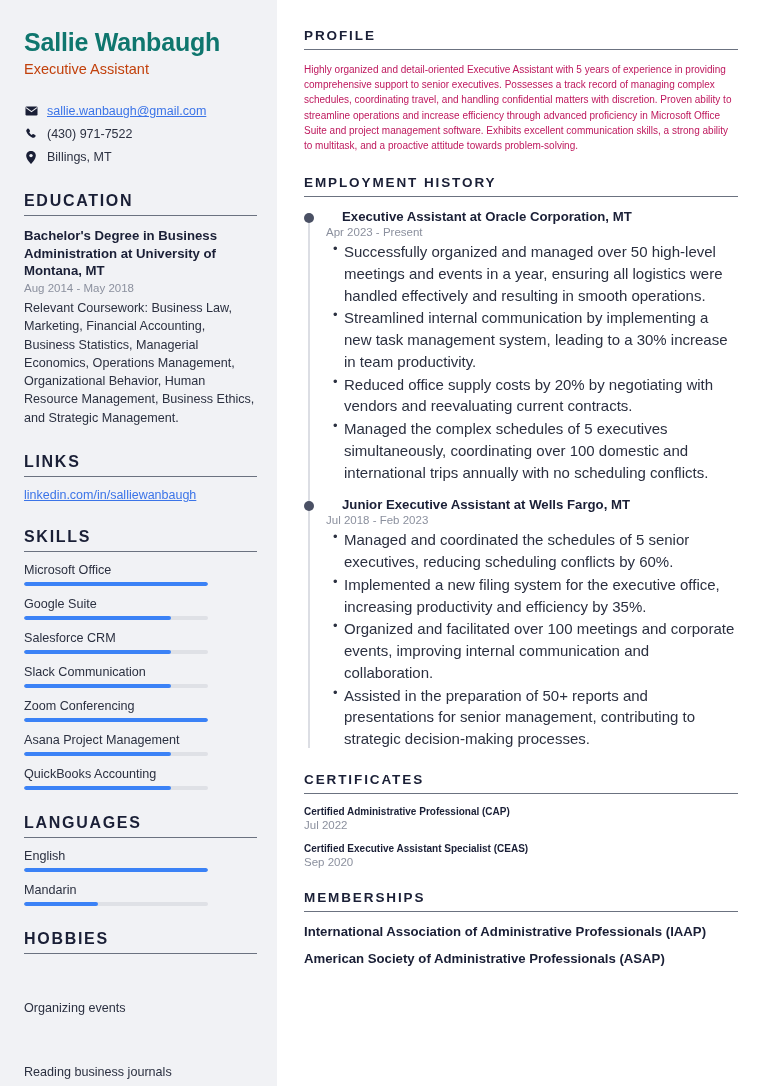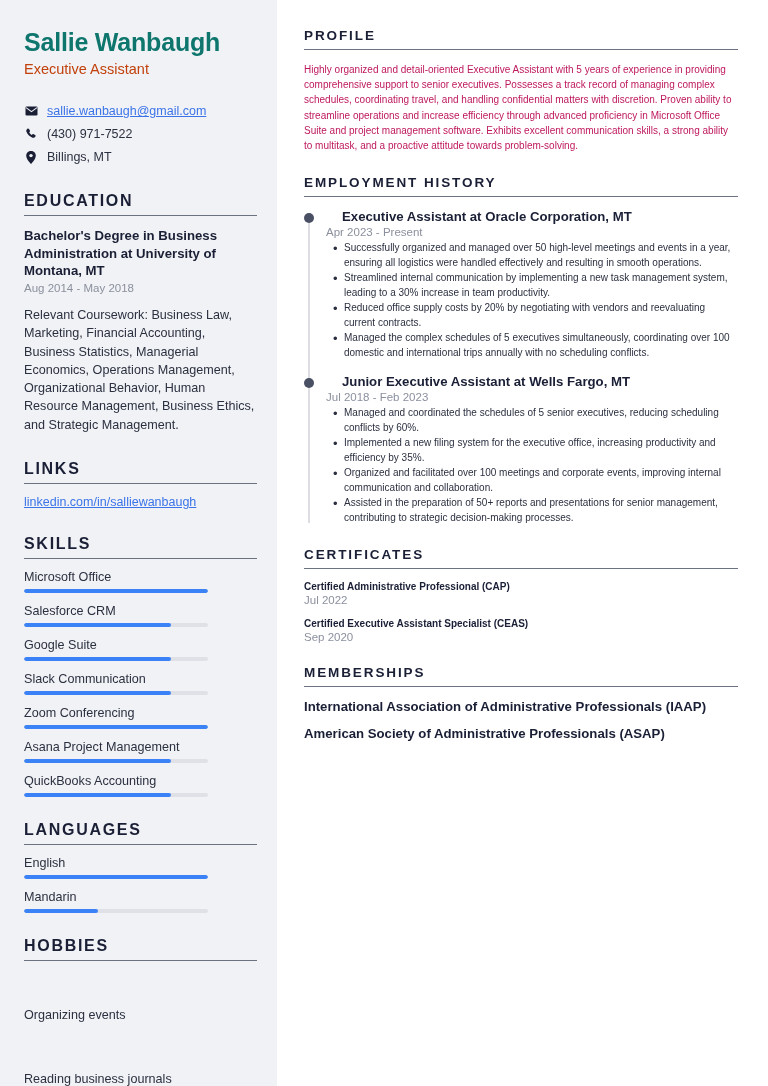--- a/index.html
+++ b/index.html
@@ -89,21 +89,21 @@
   }
   .edu-date {
     font-size: 11.5px;
     color: #8b909e;
     margin-top: 2px;
   }
   .edu-desc {
     font-size: 12.6px;
     color: #2b3040;
     line-height: 1.45;
-    margin-top: 12px;
+    margin-top: 5px;
   }
 
   .link-item {
     font-size: 12.5px;
     color: #3b74e8;
     text-decoration: underline;
   }
 
   .skill { margin-bottom: 11px; }
   .skill-name {
@@ -187,21 +187,21 @@
   }
   .job-date {
     font-size: 11.5px;
     color: #8b909e;
     margin-top: 2px;
     margin-bottom: 3px;
   }
   .job ul { list-style: none; padding-left: 18px; }
   .job li {
     position: relative;
-    font-size: 10px;
+    font-size: 15px;
     color: #2b3040;
     line-height: 1.45;
     margin-bottom: 1px;
   }
   .job li::before {
     content: "\2022";
     position: absolute;
     left: -11px;
     top: -1px;
     font-size: 13px;
@@ -285,27 +285,27 @@
       <div class="sec-head">SKILLS</div>
       <div class="sec-rule"></div>
       <div>
         <div class="skill">
           <div class="skill-name">Microsoft Office</div>
           <div class="bar-track">
               <div class="bar-fill" style="width: 100%;"></div>
             </div>
         </div>
         <div class="skill">
+          <div class="skill-name">Google Suite</div>
+          <div class="bar-track">
+              <div class="bar-fill" style="width: 80%;"></div>
+            </div>
+        </div>
+        <div class="skill">
           <div class="skill-name">Salesforce CRM</div>
-          <div class="bar-track">
-              <div class="bar-fill" style="width: 80%;"></div>
-            </div>
-        </div>
-        <div class="skill">
-          <div class="skill-name">Google Suite</div>
           <div class="bar-track">
               <div class="bar-fill" style="width: 80%;"></div>
             </div>
         </div>
         <div class="skill">
           <div class="skill-name">Slack Communication</div>
           <div class="bar-track">
               <div class="bar-fill" style="width: 80%;"></div>
             </div>
         </div>

